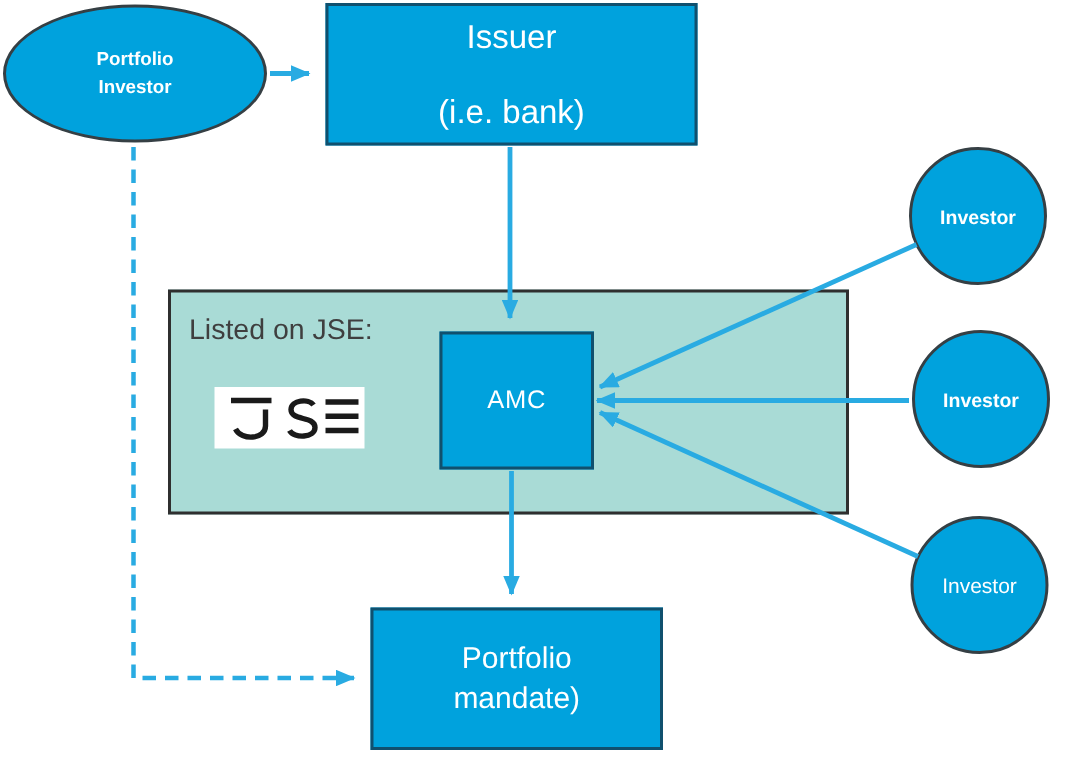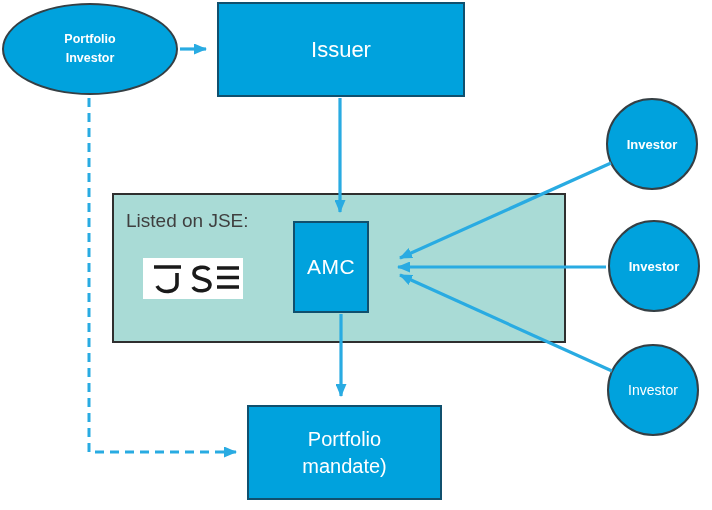--- a/index.html
+++ b/index.html
@@ -43,21 +43,21 @@
     border:2px solid var(--round-border);
     border-radius:50%;
   }
   .circle{
     background:var(--shape-fill);
     border:2px solid var(--round-border);
     border-radius:50%;
   }
   #pm{left:2px;top:3px;width:176px;height:92px;font-size:12.5px;font-weight:bold;line-height:1.5;}
   #issuer{left:217px;top:2px;width:248px;height:95px;font-size:22px;line-height:1.35;gap:20px;}
-  #amc{left:293px;top:221px;width:76px;height:92px;font-size:21px;letter-spacing:.5px;}
+  #amc{left:293px;top:221px;width:103px;height:92px;font-size:17px;letter-spacing:.5px;}
   #portfolio{left:247px;top:405px;width:195px;height:95px;font-size:20px;line-height:1.35;}
   #investor-1{left:606px;top:98px;width:92px;height:92px;font-size:13px;font-weight:bold;}
   #investor-2{left:608px;top:220px;width:92px;height:92px;font-size:13px;font-weight:bold;}
   #investor-3{left:607px;top:344px;width:92px;height:92px;font-size:14px;font-weight:normal;}
   #jse-box{
     position:absolute;left:112px;top:193px;width:454px;height:150px;
     background:var(--teal-fill);
     border:2px solid var(--teal-border);
     box-sizing:border-box;
   }
@@ -99,20 +99,21 @@
     </svg>
   </div>
 
   <div class="node ellipse" id="pm">
     <span>Portfolio</span>
     <span>Investor</span>
   </div>
 
   <div class="node rect" id="issuer">
     <span>Issuer</span>
+    <span>(i.e. bank)</span>
   </div>
 
   <div class="node rect" id="amc">
     <span>AMC</span>
   </div>
 
   <div class="node circle" id="investor-1">
     <span>Investor</span>
   </div>
   <div class="node circle" id="investor-2">

